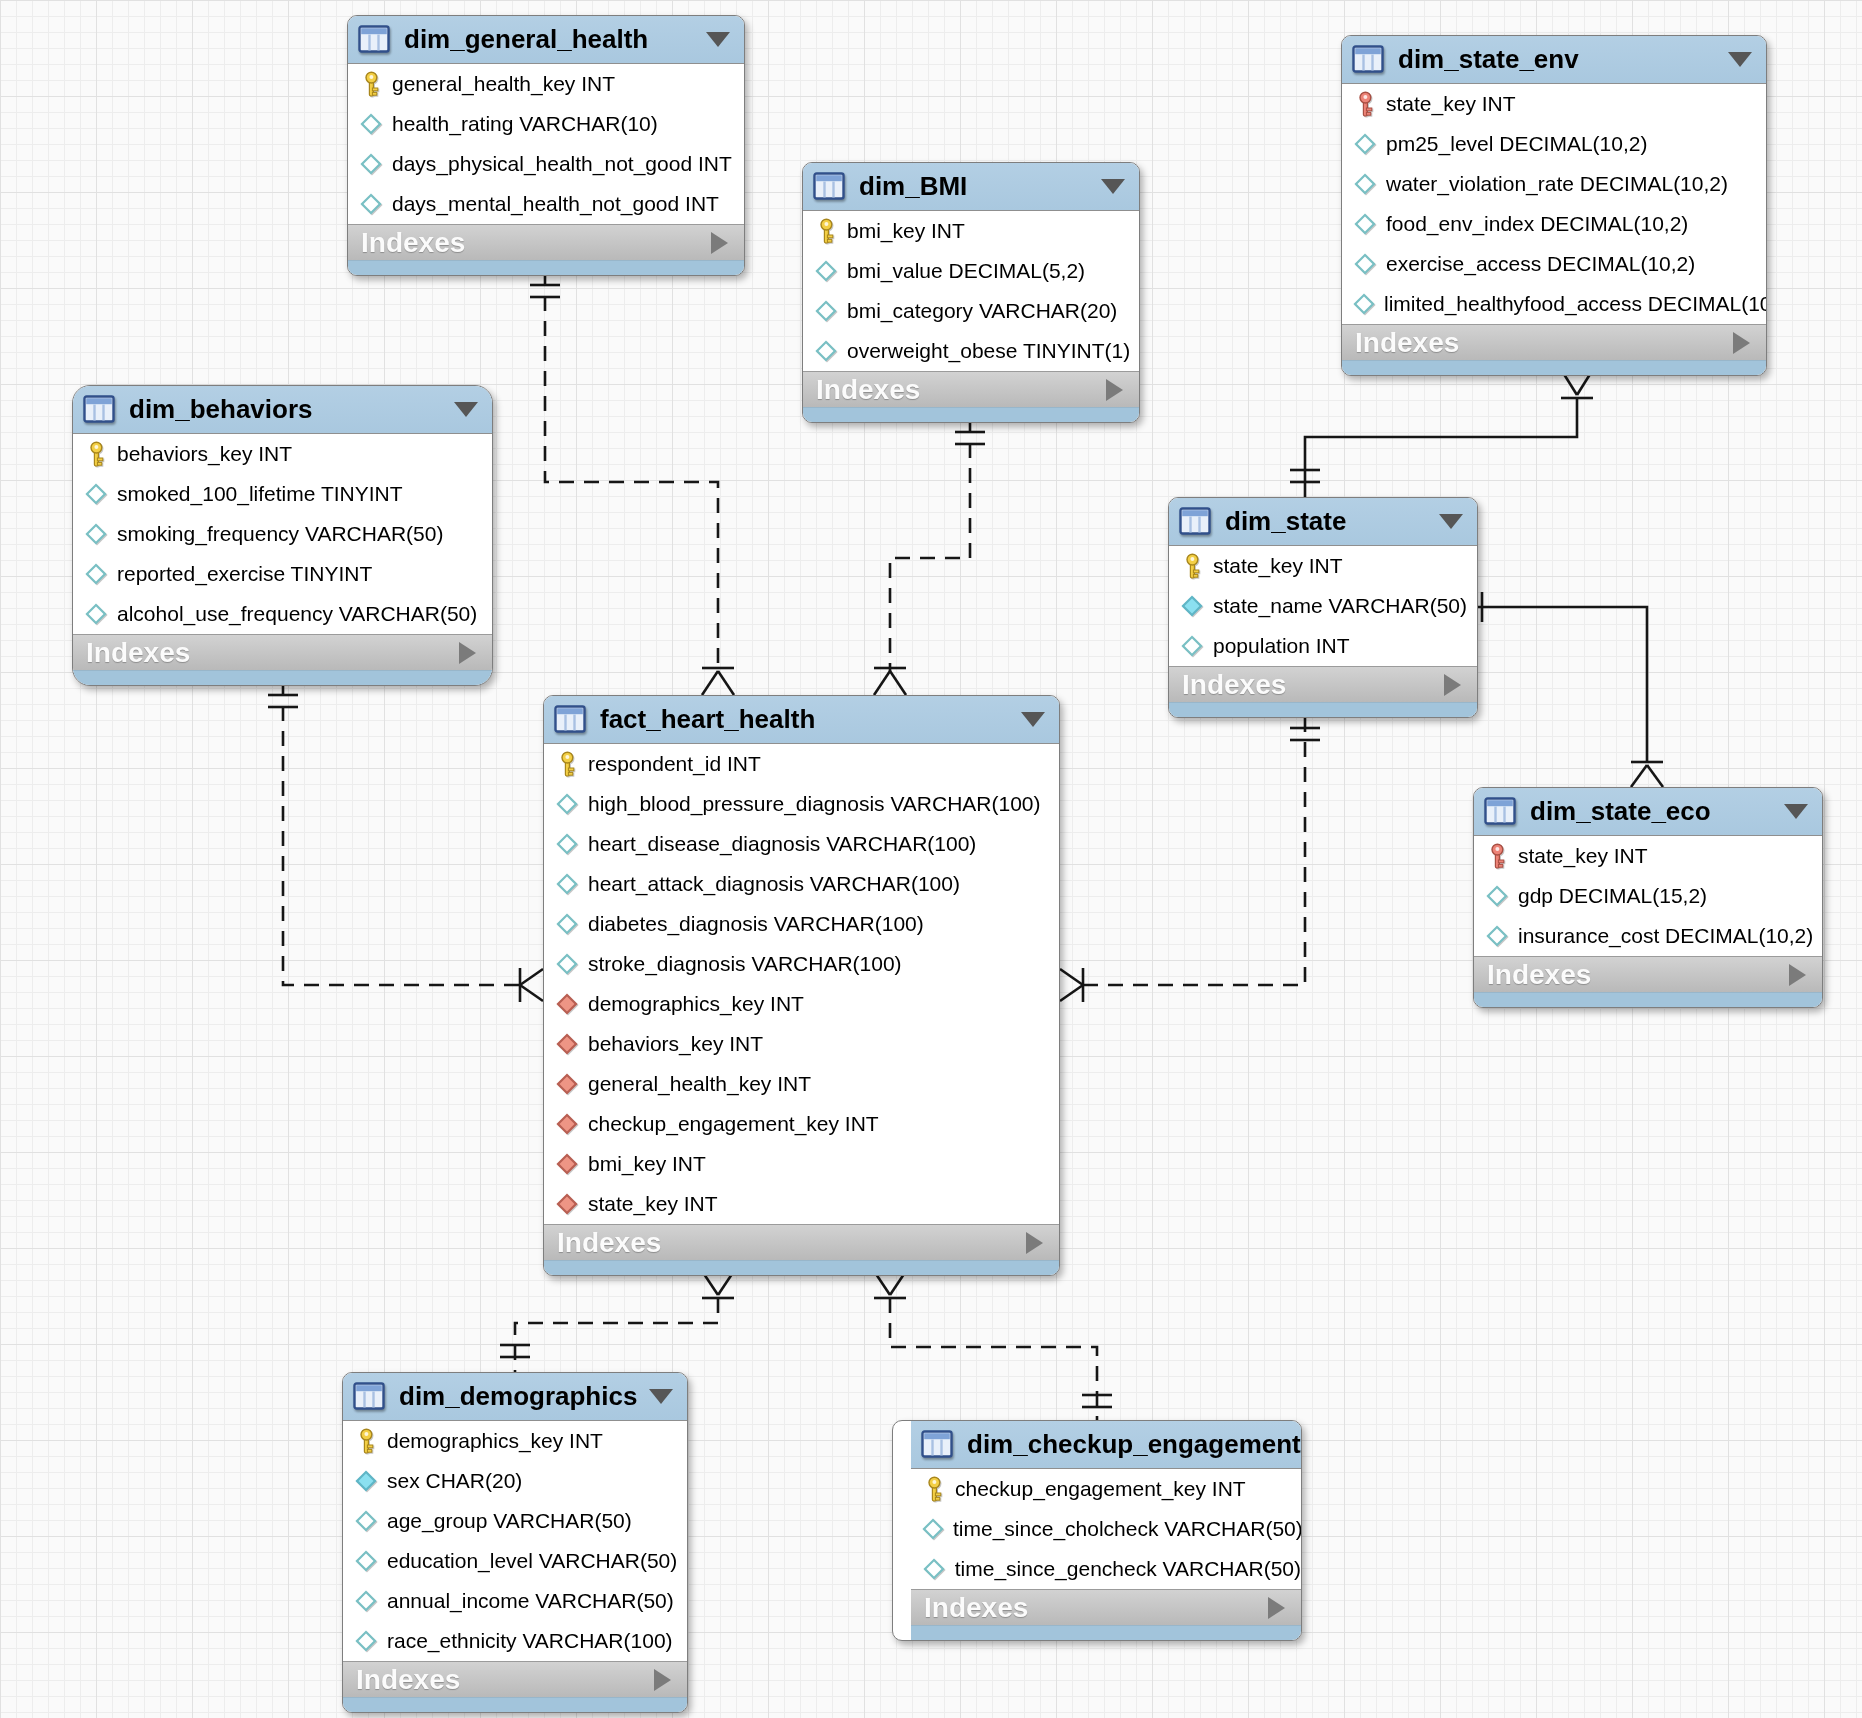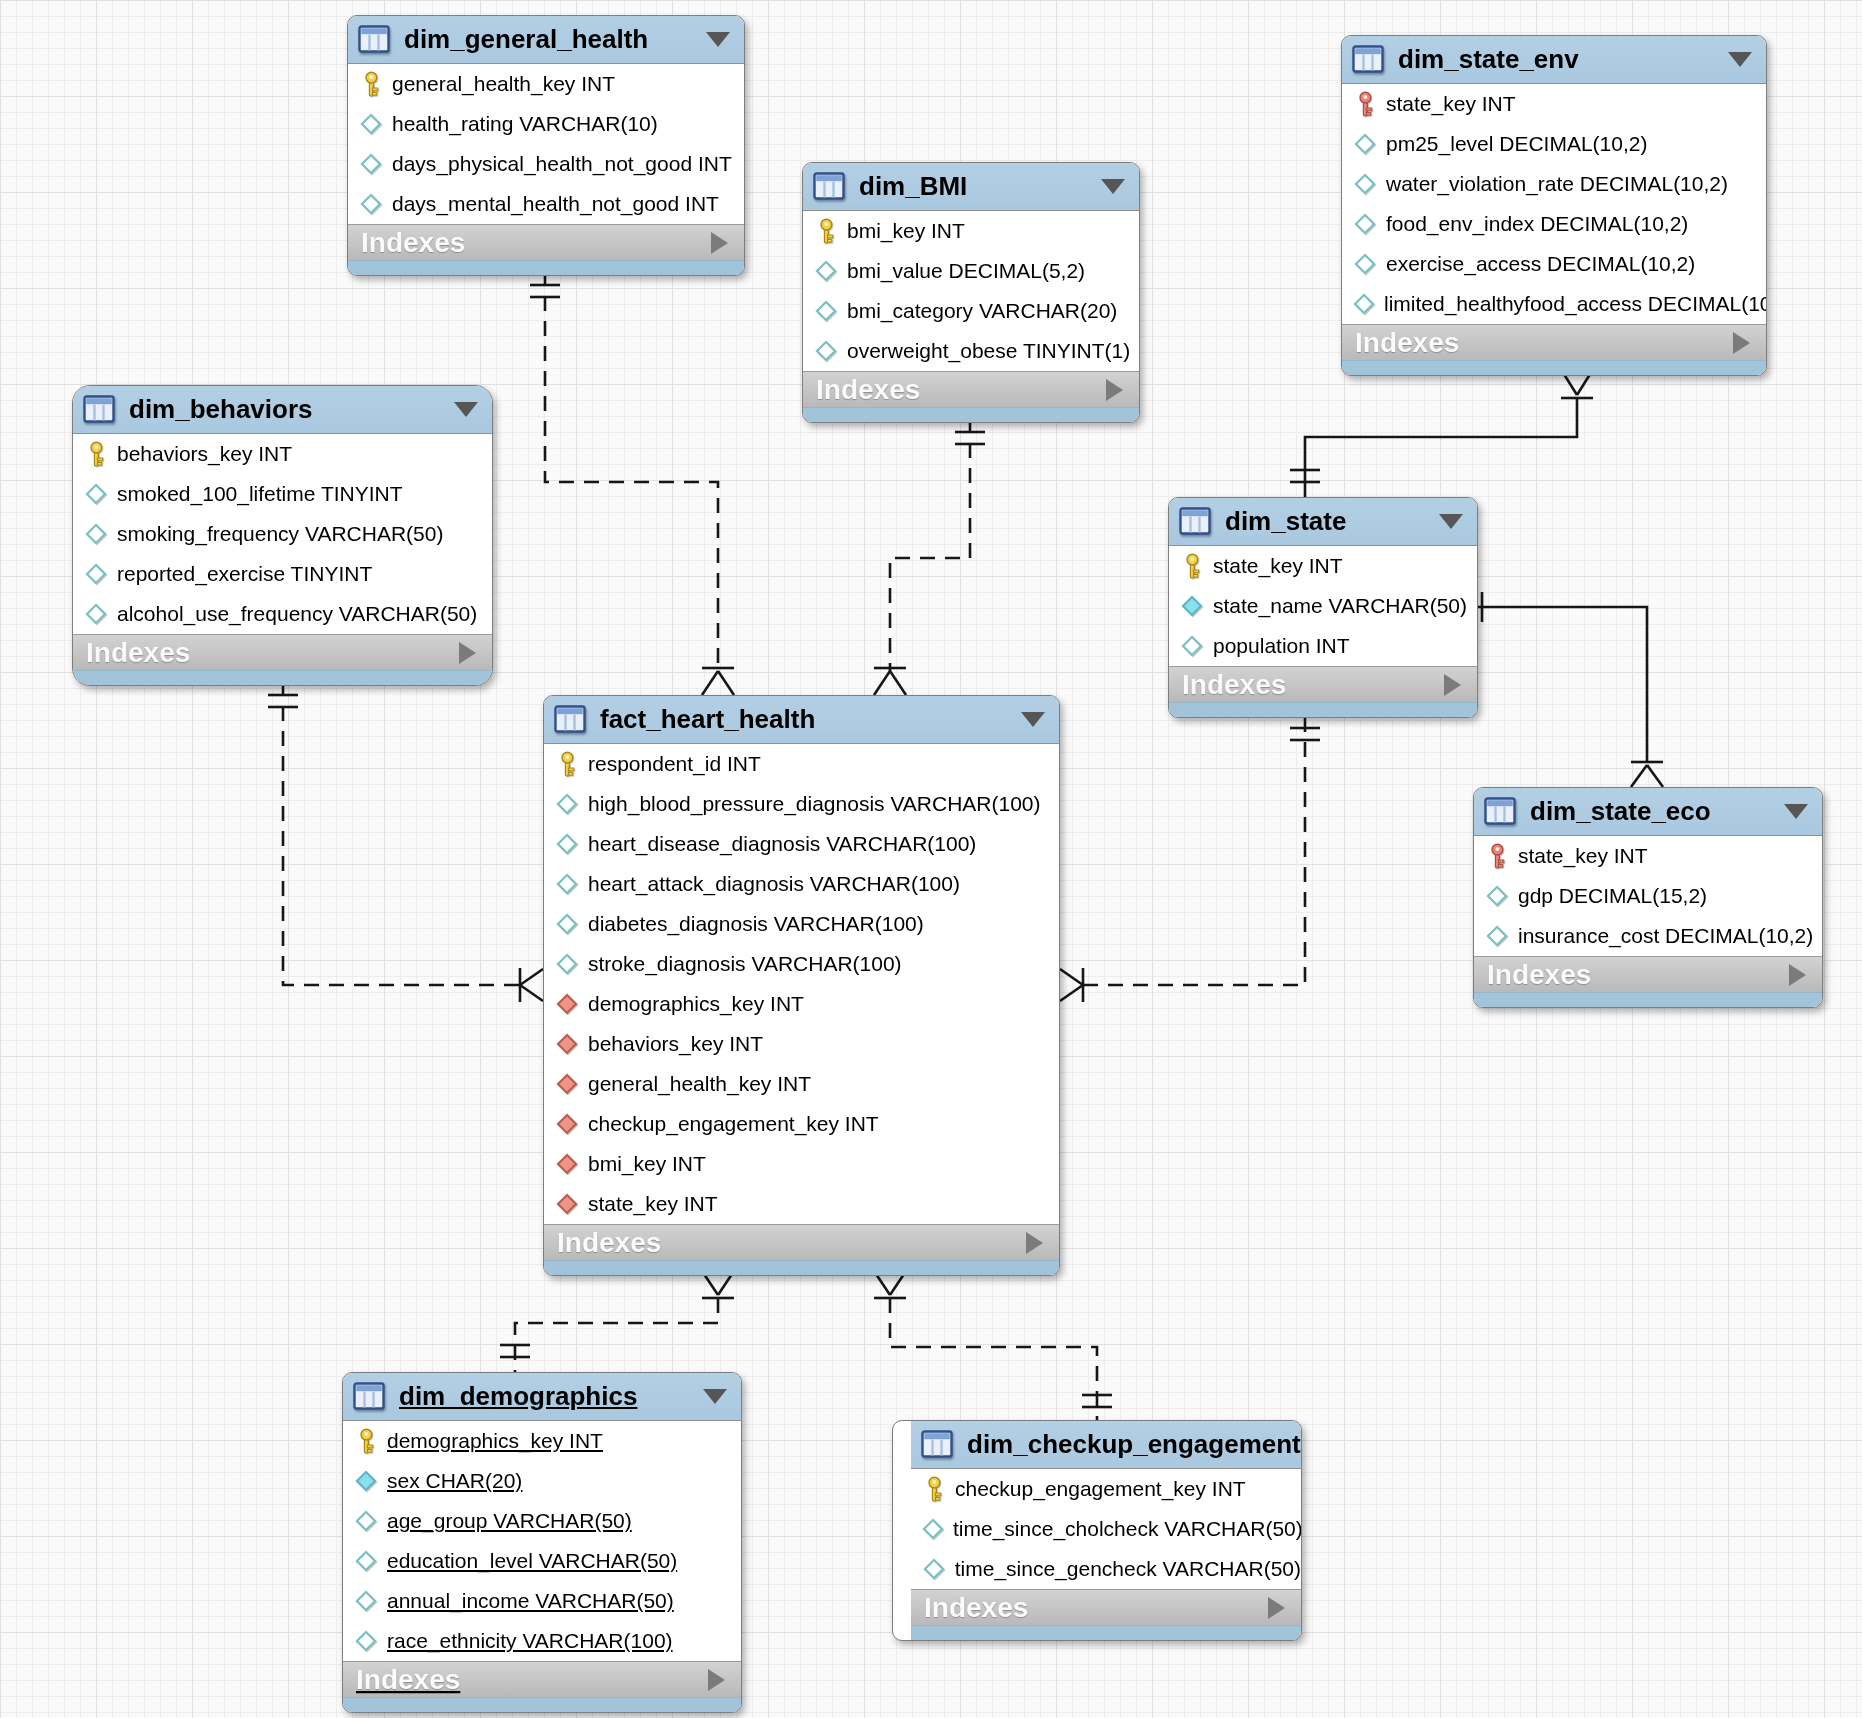--- a/index.html
+++ b/index.html
@@ -599,21 +599,21 @@
           </span>
           <span>insurance_cost DECIMAL(10,2)</span>
         </div>
       </div>
       <div class="idx">
         <span class="idx-label">Indexes</span>
         <span class="play"></span>
       </div>
       <div class="ft"></div>
     </div>
-    <div class="table" style="left: 342px; top: 1372px; width: 400px; text-decoration: underline;">
+    <div class="table" style="left: 342px; top: 1372px; width: 346px;">
       <div class="hd">
         <span class="tbl-ic">
           <svg width="34" height="29" viewBox="0 0 34 29">
             <rect x="1.5" y="1.5" width="29" height="25" rx="2" fill="#e9f0fa" stroke="#31508b" stroke-width="2.4"></rect>
             <rect x="3.2" y="3.2" width="25.6" height="6" fill="#7fa3d7"></rect>
             <line x1="11.5" y1="9.5" x2="11.5" y2="25.5" stroke="#a9c0e2" stroke-width="2.4"></line>
             <line x1="20.5" y1="9.5" x2="20.5" y2="25.5" stroke="#a9c0e2" stroke-width="2.4"></line>
           </svg>
         </span>
         <span class="title">dim_demographics</span>

